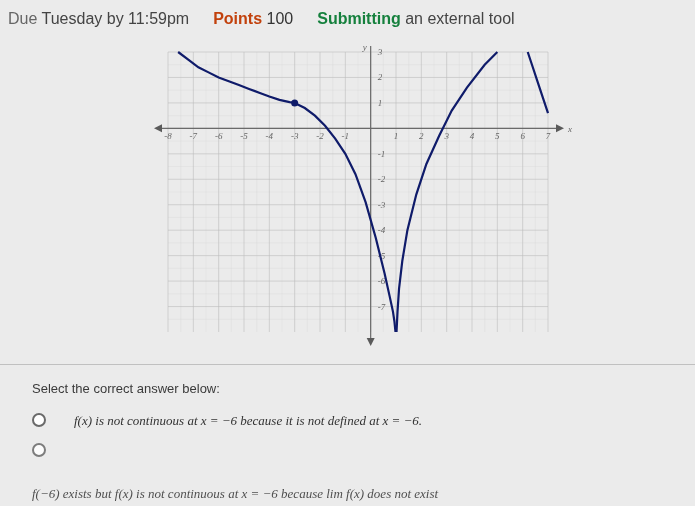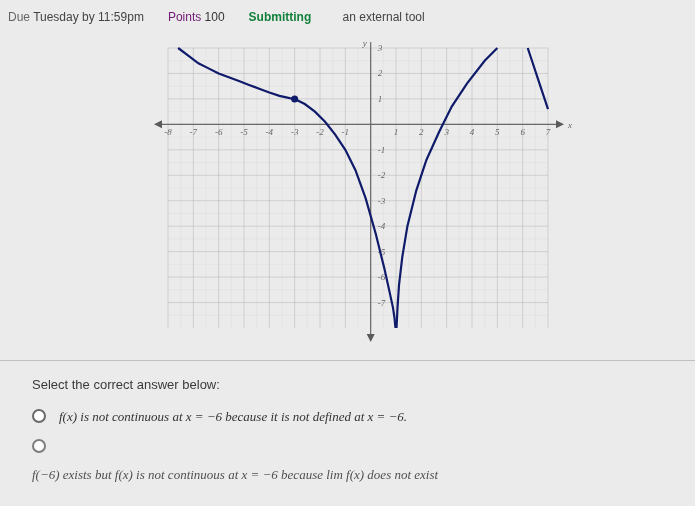--- a/index.html
+++ b/index.html
@@ -9,29 +9,29 @@
       width: 695px;
       height: 506px;
       overflow: hidden;
       position: relative;
     }
     .top-bar {
       display: flex;
       align-items: center;
       gap: 24px;
       padding: 10px 0 8px 8px;
-      font-size: 12px;
+      font-size: 16px;
       color: #555;
     }
     .due-label { color: #666; }
     .due-date { color: #444; }
-    .points-label { font-weight: normal; color: #701a75; }
+    .points-label { font-weight: bold; color: #c2410c; }
     .points-value { color: #333; }
     .submitting-label { font-weight: bold; color: #15803d; }
-    .submitting-value { color: #444; margin-left: 28px; }
+    .submitting-value { color: #444; }
 
     .chart-area {
       display: flex;
       justify-content: center;
       padding: 6px 0 0 0;
     }
     .chart-svg {
       display: block;
     }
     .grid-line { stroke: #bcbcbc; stroke-width: 0.6; }
@@ -57,21 +57,21 @@
       margin-bottom: 16px;
     }
     .options {
       display: flex;
       flex-direction: column;
       gap: 12px;
     }
     .option {
       display: flex;
       align-items: flex-start;
-      gap: 13px;
+      gap: 28px;
       font-size: 13px;
       color: #333;
     }
     .option .math { font-style: italic; font-family: 'Times New Roman', serif; }
     .radio {
       width: 14px;
       height: 14px;
       border: 2px solid #6a6a6a;
       border-radius: 50%;
       flex-shrink: 0;

